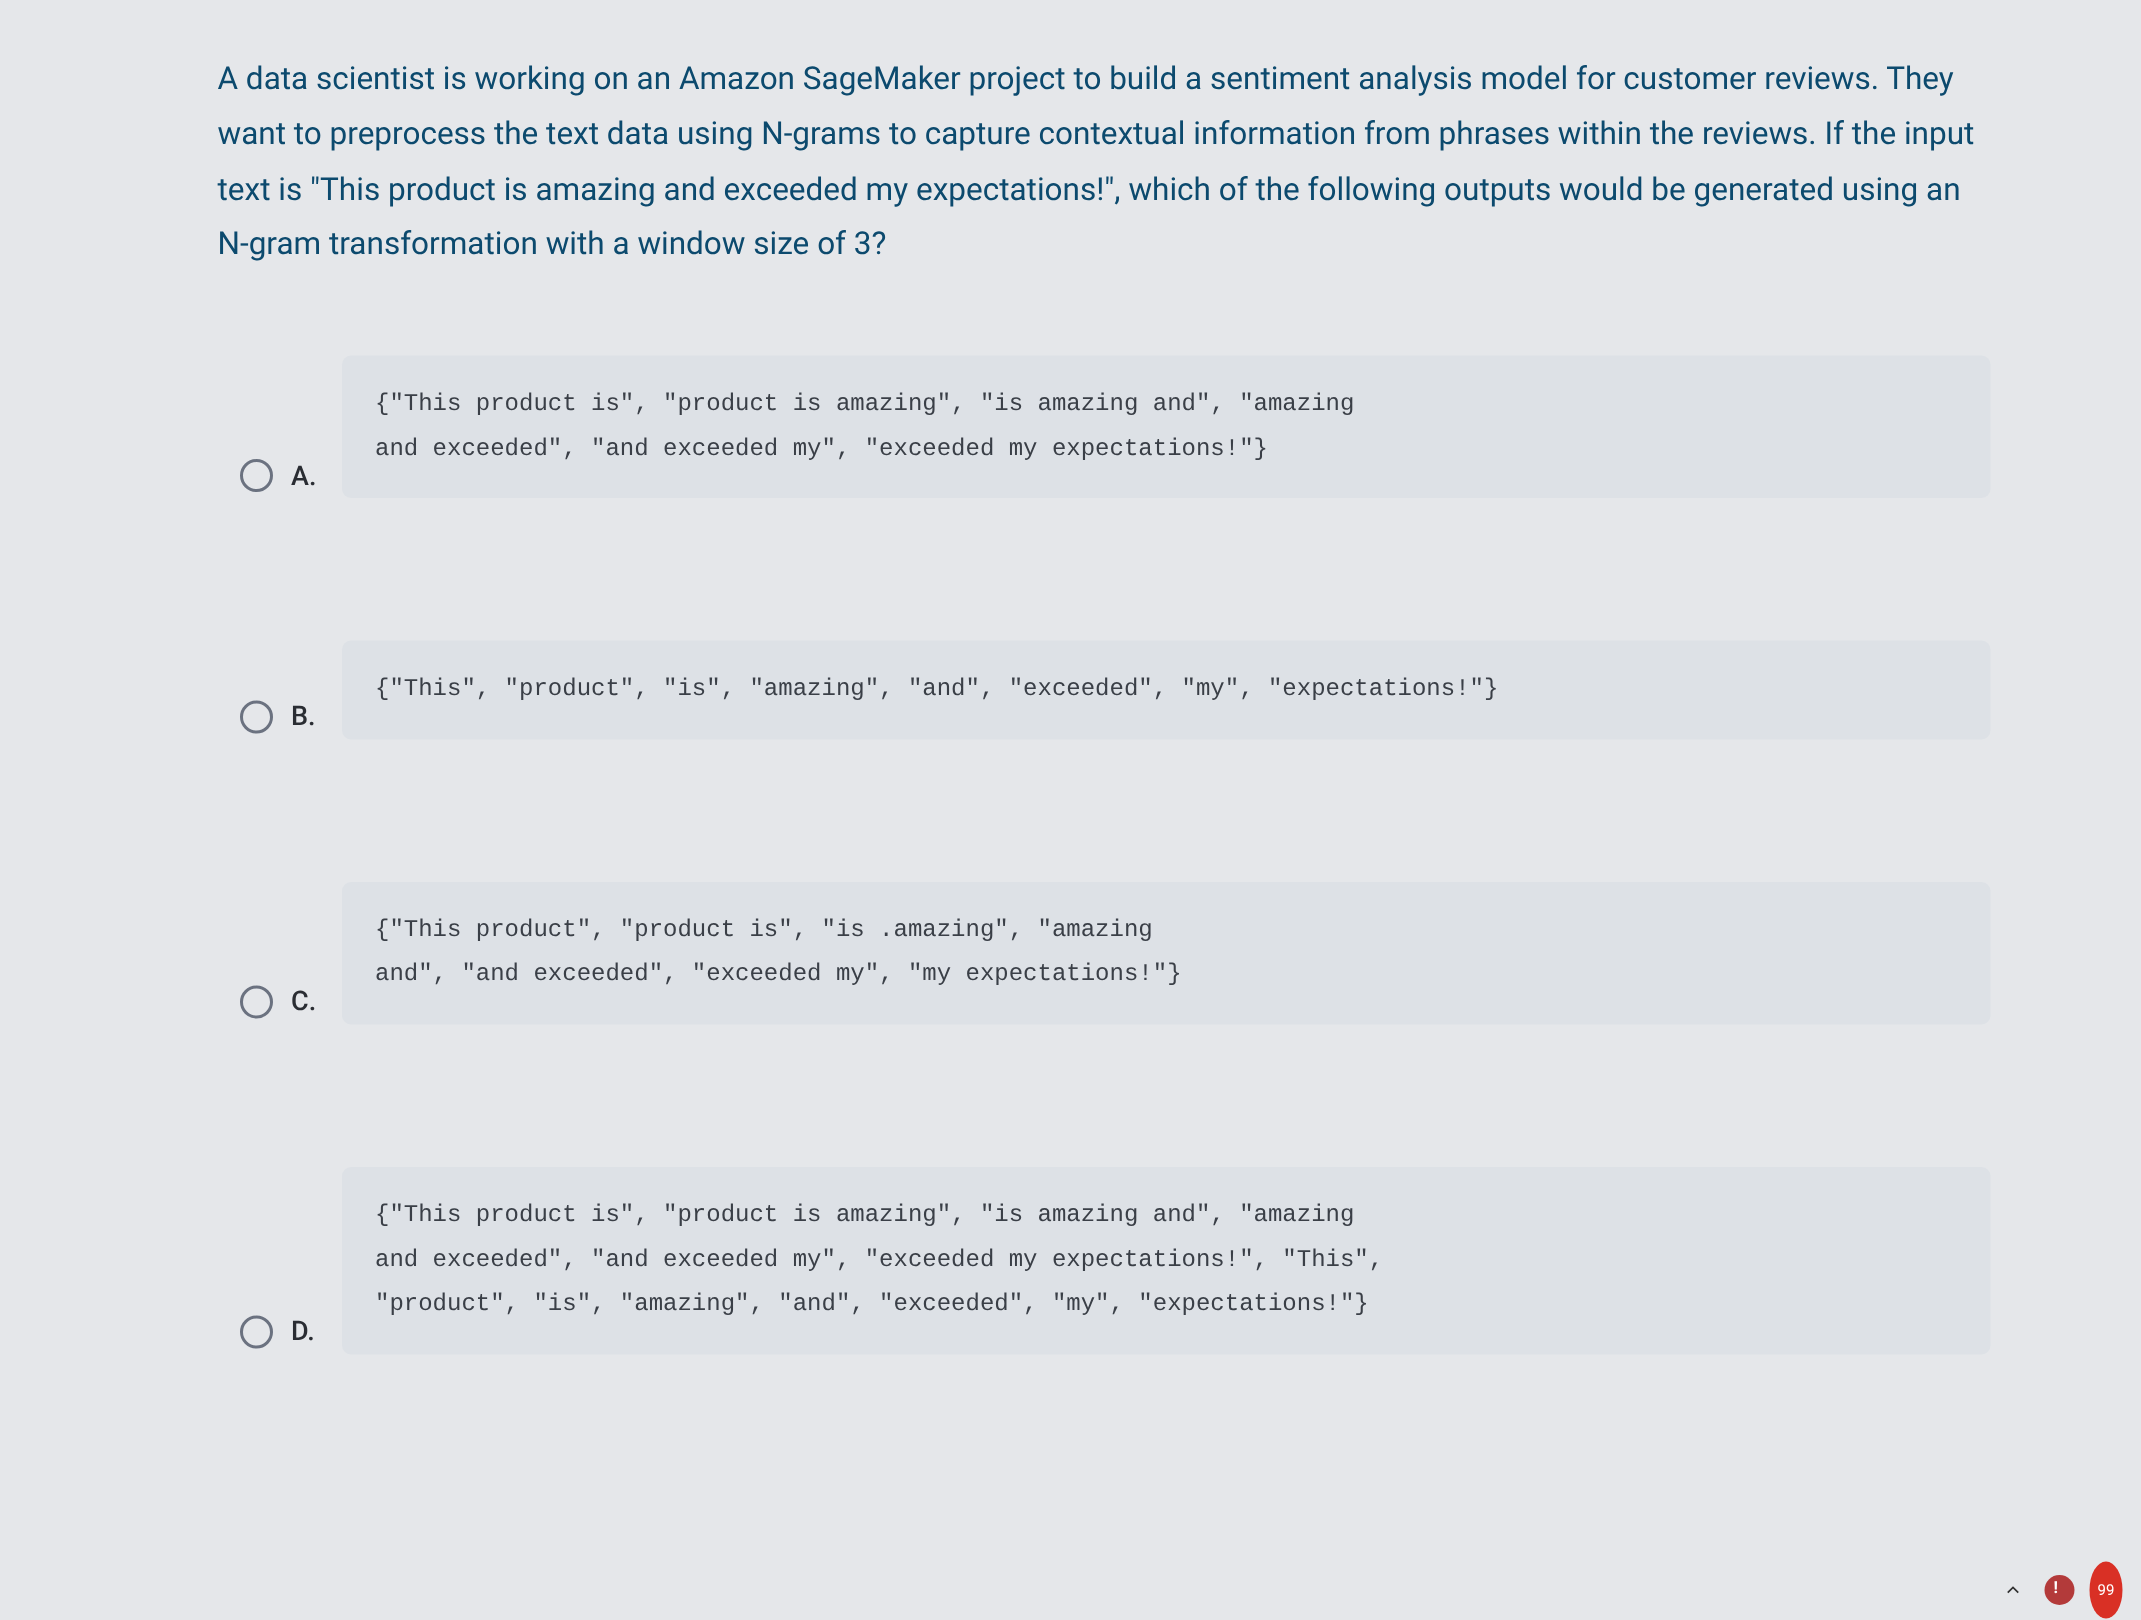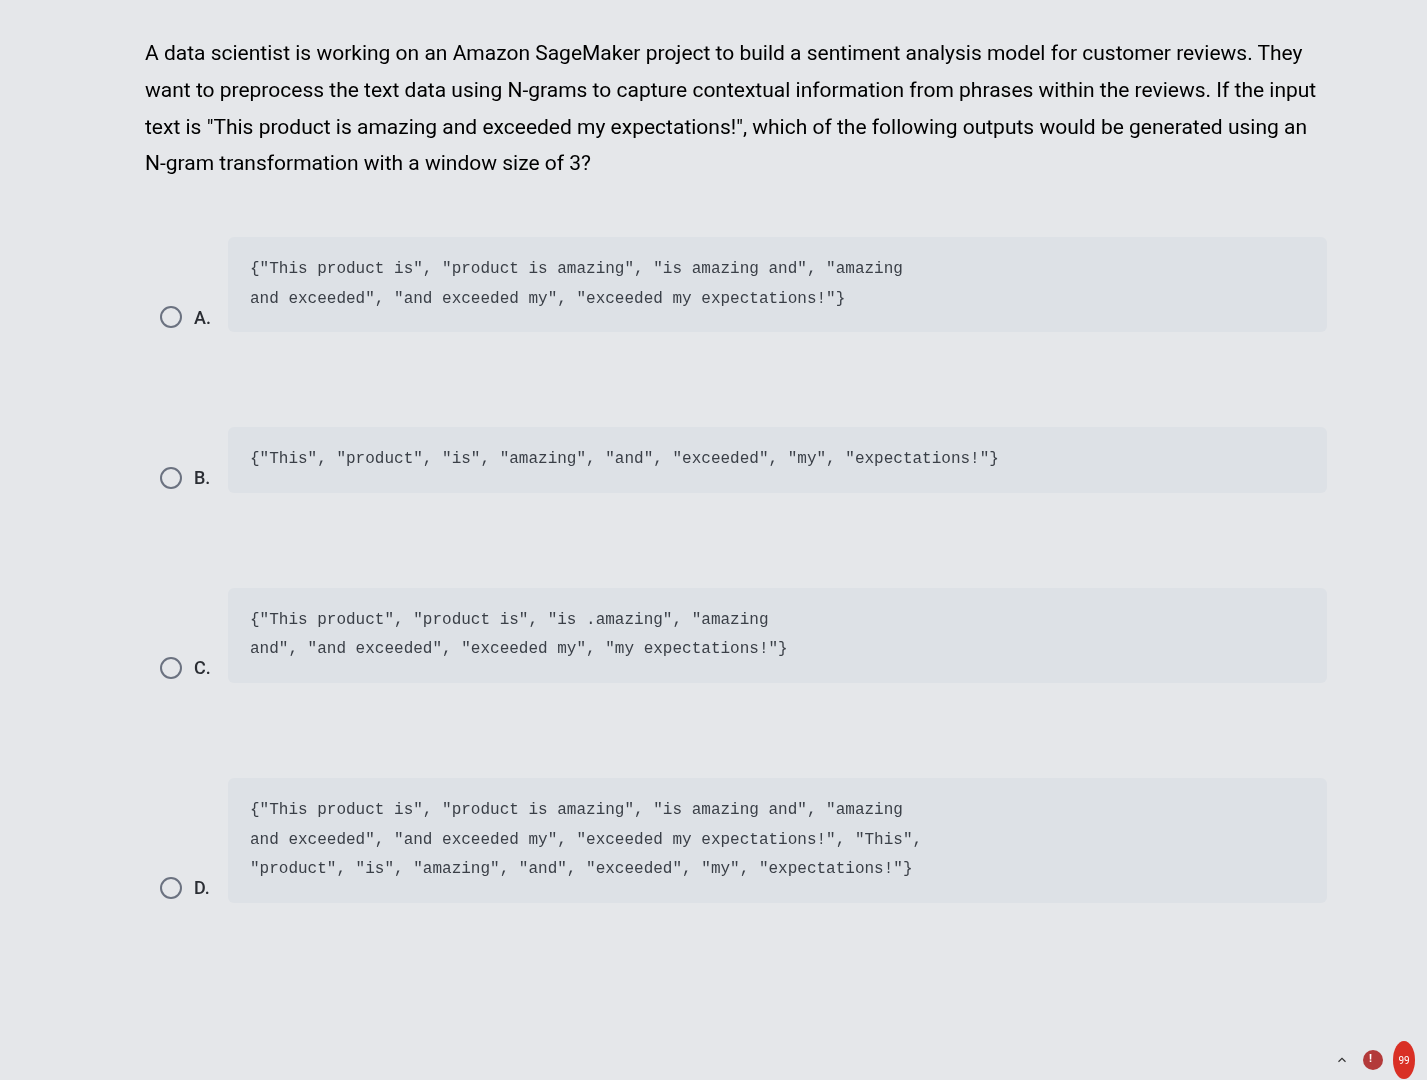--- a/index.html
+++ b/index.html
@@ -11,21 +11,21 @@
       font-family: -apple-system, BlinkMacSystemFont, "Segoe UI", Roboto, Helvetica, Arial, sans-serif;
       background: #e5e7ea;
       width: 1427px;
       min-height: 1080px;
       padding: 35px 100px 60px 145px;
       color: #2a2d33;
     }
     .question-text {
       font-size: 21px;
       line-height: 1.75;
-      color: #000000;
+      color: #0c4a6e;
       margin-bottom: 55px;
     }
     .options-container {
       padding-left: 15px;
     }
     .radio-circle {
       width: 22px;
       height: 22px;
       border: 2px solid #6b7280;
       border-radius: 50%;

